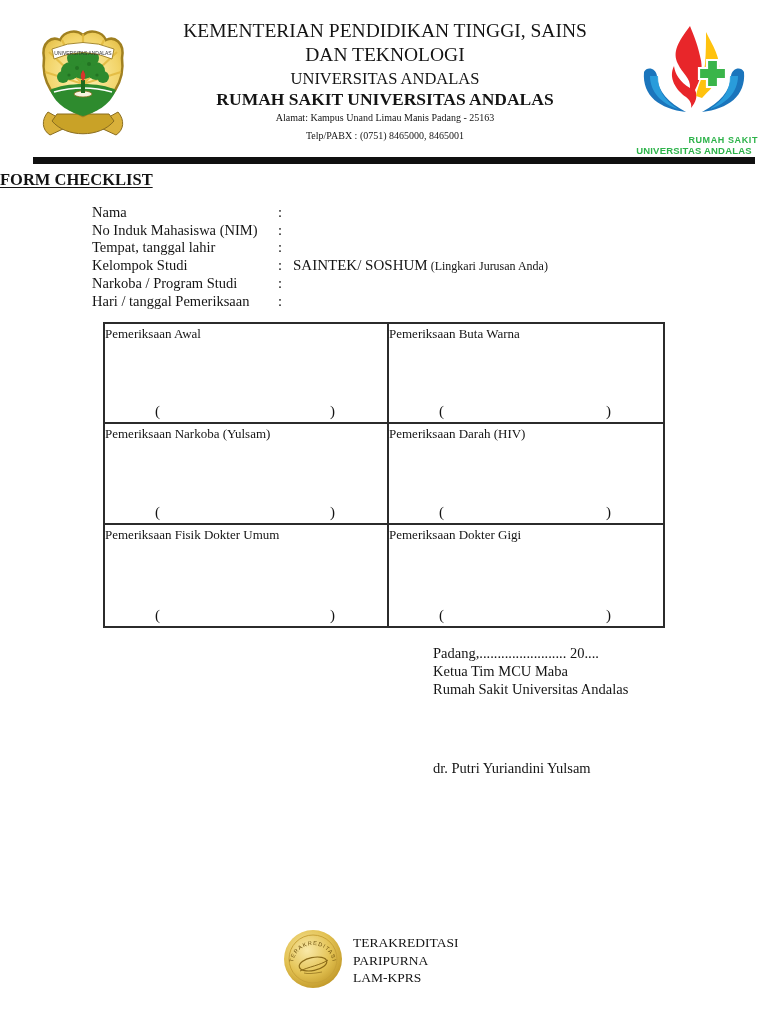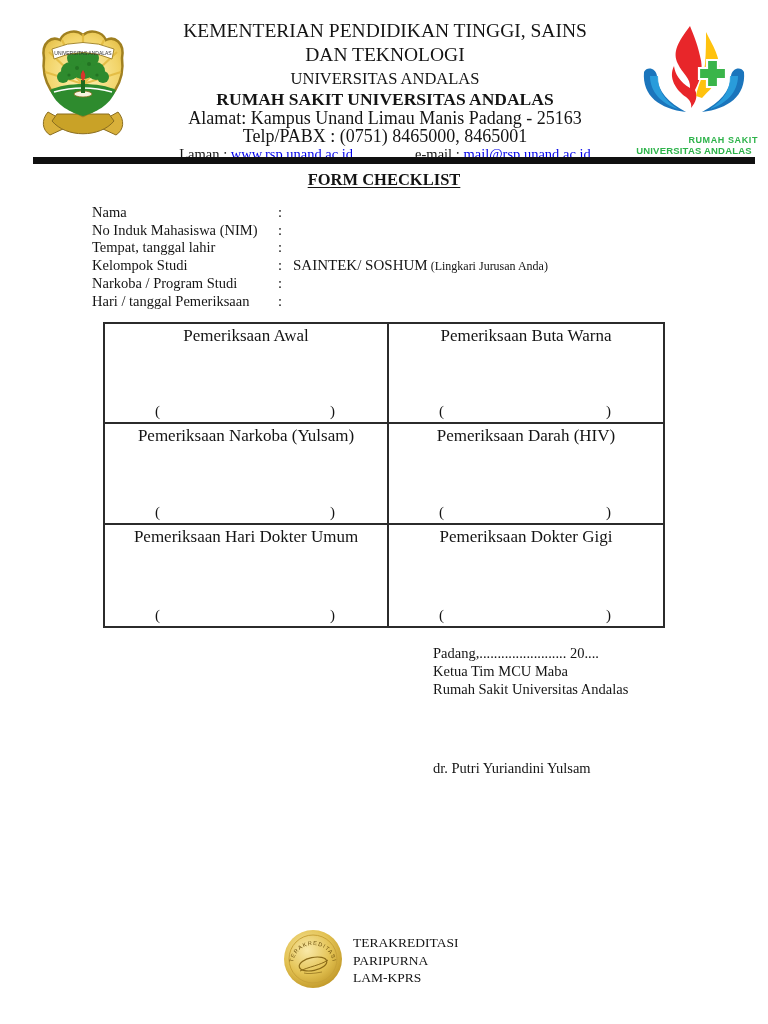--- a/index.html
+++ b/index.html
@@ -14,47 +14,47 @@
   
   .crest { position:absolute; left:36px; top:28px; width:94px; height:112px; }
   .hosp-logo { position:absolute; left:630px; top:24px; width:128px; height:112px; text-align:center; }
   .hosp-logo .l1 { font-family:"Liberation Sans", sans-serif; font-weight:bold; font-size:9px; color:#2DB34A; letter-spacing:.6px; margin-top:19px;text-align:right; }
   .hosp-logo .l2 { font-family:"Liberation Sans", sans-serif; font-weight:bold; font-size:9.5px; color:#2DB34A; letter-spacing:.2px; }
 
   .head-text { position:absolute; left:140px; top:19px; width:490px; text-align:center; line-height:1; }
   .head-text .min { font-size:19.5px; line-height:24px; }
   .head-text .univ { font-size:16.5px; line-height:20px; margin-top:2px; }
   .head-text .hosp { font-size:17.5px; line-height:20px; font-weight:bold; }
-  .head-text .addr, .head-text .phone { font-size:18px; line-height:18px; }
+  .head-text .addr, .head-text .phone { font-size:10px; line-height:18px; }
   .laman-row { display:flex; justify-content:center; gap:62px; font-size:14.5px; line-height:18px; }
   .laman-row a { color:#0000E8; text-decoration:underline; cursor:pointer; }
 
   .rule { position:absolute; left:33px; top:157px; width:722px; height:7px; background:#101010; }
 
   
-  .doc-title { position:absolute; left:0; top:170px; width:768px; text-align:center;
+  .doc-title { position:absolute; left:0; top:170px; width:768px; text-align:left;
     font-size:16.5px; font-weight:bold; }
   .doc-title span { text-decoration:underline; text-underline-offset:2px; }
 
   
   .ffields { position:absolute; left:92px; top:204px; font-size:14.5px; }
   .frow { line-height:17.6px; white-space:nowrap; }
   .flabel { display:inline-block; width:186px; }
   .fcolon { display:inline-block; }
   .fvalue { margin-left:11px; font-size:15px; }
   .fnote { font-size:12px; margin-left:3px; }
 
   
   .ctable { position:absolute; left:103px; top:322px; width:562px; height:306px;
     display:grid; grid-template-columns:284px 274px; grid-template-rows:100px 101px 101px;
     border:2px solid #2b2b2b; }
   .cell { position:relative; border-right:2px solid #2b2b2b; border-bottom:2px solid #2b2b2b; }
   .cell:nth-child(2n) { border-right:none; }
   .cell.lastrow { border-bottom:none; }
-  .cell .ctitle { text-align:center; font-size:17px; padding-top:2px; }
+  .cell .ctitle { text-align:left; font-size:13px; padding-top:2px; }
   .cell .parens { position:absolute; left:50px; right:52px; bottom:2px;
     display:flex; justify-content:space-between; font-size:15px; }
 
   
   .sig { position:absolute; left:433px; top:644px; font-size:14.5px; line-height:18.2px; }
   .sig .name { margin-top:60px; }
 
   
   .accr { position:absolute; left:283px; top:929px; display:flex; }
   .accr .seal { width:60px; height:60px; flex:0 0 auto; }
@@ -137,24 +137,20 @@
     <div class="l2">UNIVERSITAS ANDALAS</div>
   </div>
 
   <div class="head-text">
     <div class="min">KEMENTERIAN PENDIDIKAN TINGGI, SAINS</div>
     <div class="min">DAN TEKNOLOGI</div>
     <div class="univ">UNIVERSITAS ANDALAS</div>
     <div class="hosp">RUMAH SAKIT UNIVERSITAS ANDALAS</div>
     <div class="addr">Alamat: Kampus Unand Limau Manis Padang - 25163</div>
     <div class="phone">Telp/PABX : (0751) 8465000, 8465001</div>
-    <div class="laman-row">
-      <span><span>Laman : </span><a>www.rsp.unand.ac.id</a></span>
-      <span><span>e-mail : </span><a>mail@rsp.unand.ac.id</a></span>
-    </div>
   </div>
 
   <div class="rule"></div>
 
   <div class="doc-title">
     <span>FORM CHECKLIST</span>
   </div>
 
   <div class="ffields">
     <div class="frow">
@@ -200,21 +196,21 @@
         </div>
     </div>
     <div class="cell">
       <div class="ctitle">Pemeriksaan Darah (HIV)</div>
       <div class="parens">
           <span>(</span>
           <span>)</span>
         </div>
     </div>
     <div class="cell lastrow">
-      <div class="ctitle">Pemeriksaan Hari Dokter Umum</div>
+      <div class="ctitle">Pemeriksaan Fisik Dokter Umum</div>
       <div class="parens">
           <span>(</span>
           <span>)</span>
         </div>
     </div>
     <div class="cell lastrow">
       <div class="ctitle">Pemeriksaan Dokter Gigi</div>
       <div class="parens">
           <span>(</span>
           <span>)</span>

